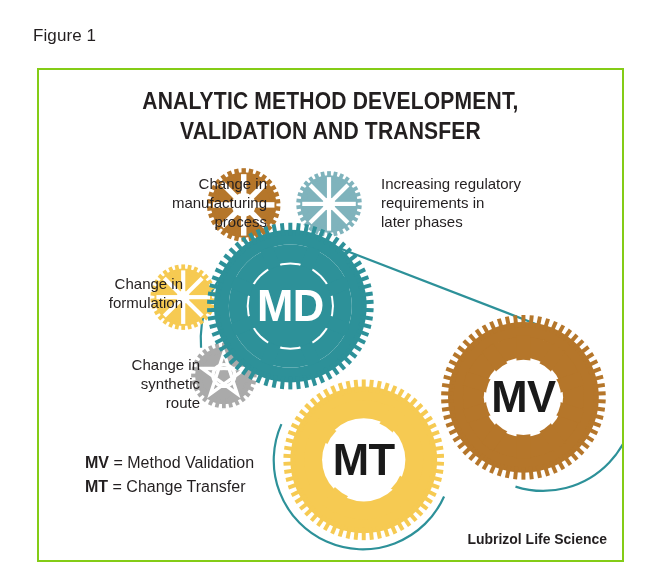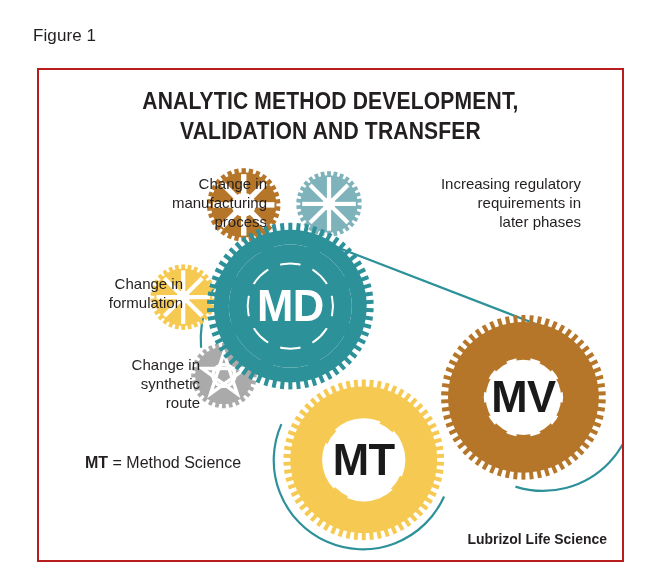--- a/index.html
+++ b/index.html
@@ -21,21 +21,21 @@
     font-size: 17px;
     color: #231f20;
     letter-spacing: 0.1px;
   }
   #figure-box {
     position: absolute;
     left: 37px;
     top: 68px;
     width: 587px;
     height: 494px;
-    border: 2px solid #b91c1c;
+    border: 2px solid #84cc16;
     background: #ffffff;
     box-sizing: border-box;
     overflow: hidden;
   }
   #figure-title {
     position: absolute;
     left: 0;
     top: 16px;
     width: 100%;
     text-align: center;
@@ -71,21 +71,21 @@
   #callout-synthetic {
     left: 34px;
     top: 285px;
     width: 127px;
     text-align: right;
   }
   #callout-regulatory {
     left: 342px;
     top: 104px;
     width: 200px;
-    text-align: right;
+    text-align: left;
   }
   #legend {
     position: absolute;
     left: 46px;
     top: 381px;
     font-size: 16px;
     line-height: 1.52;
     color: #231f20;
   }
   #legend .abbr {
@@ -581,18 +581,21 @@
 formulation</div>
   <div class="callout" id="callout-synthetic">Change in
 synthetic
 route</div>
   <div class="callout" id="callout-regulatory">Increasing regulatory
 requirements in
 later phases</div>
 
   <div id="legend">
     <div>
-      <span class="abbr">MT</span><span> = Method Science</span>
+      <span class="abbr">MV</span><span> = Method Validation</span>
+    </div>
+    <div>
+      <span class="abbr">MT</span><span> = Change Transfer</span>
     </div>
   </div>
 
   <div id="attribution">Lubrizol Life Science</div>
 </div>
 
 </body></html>

